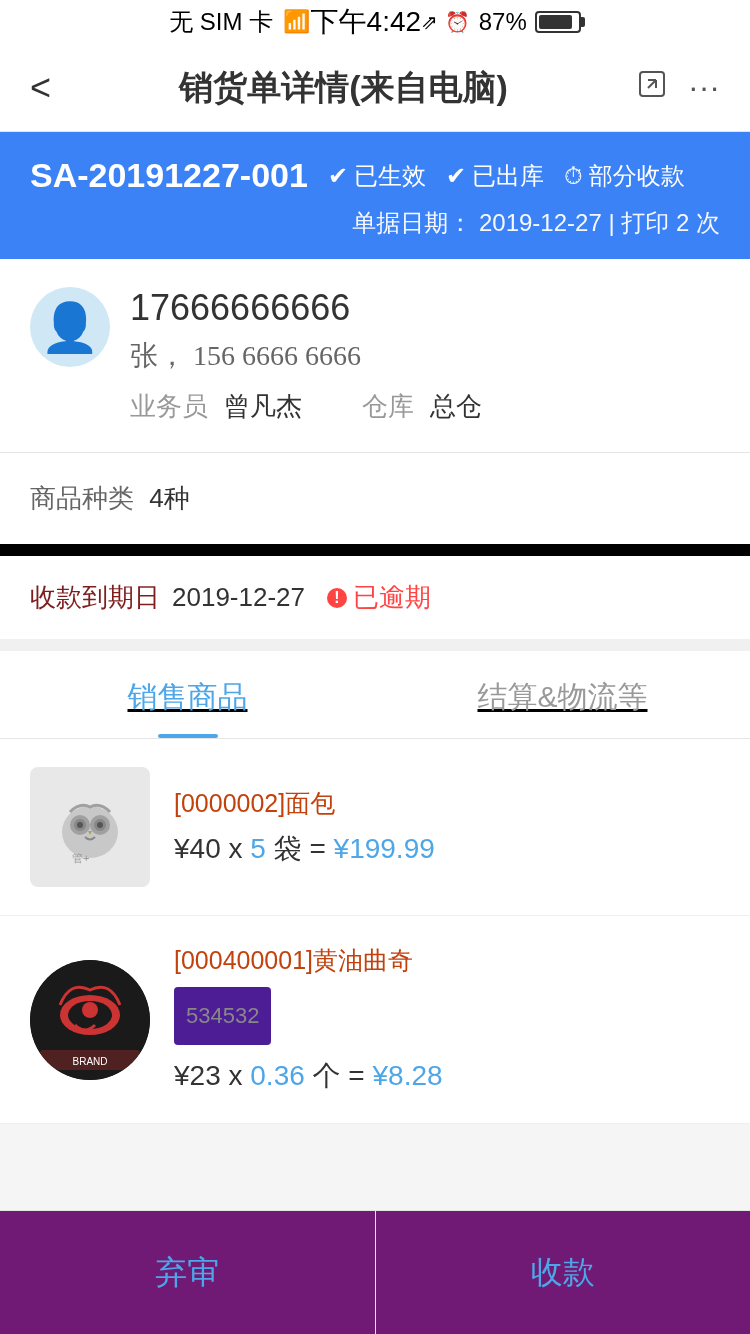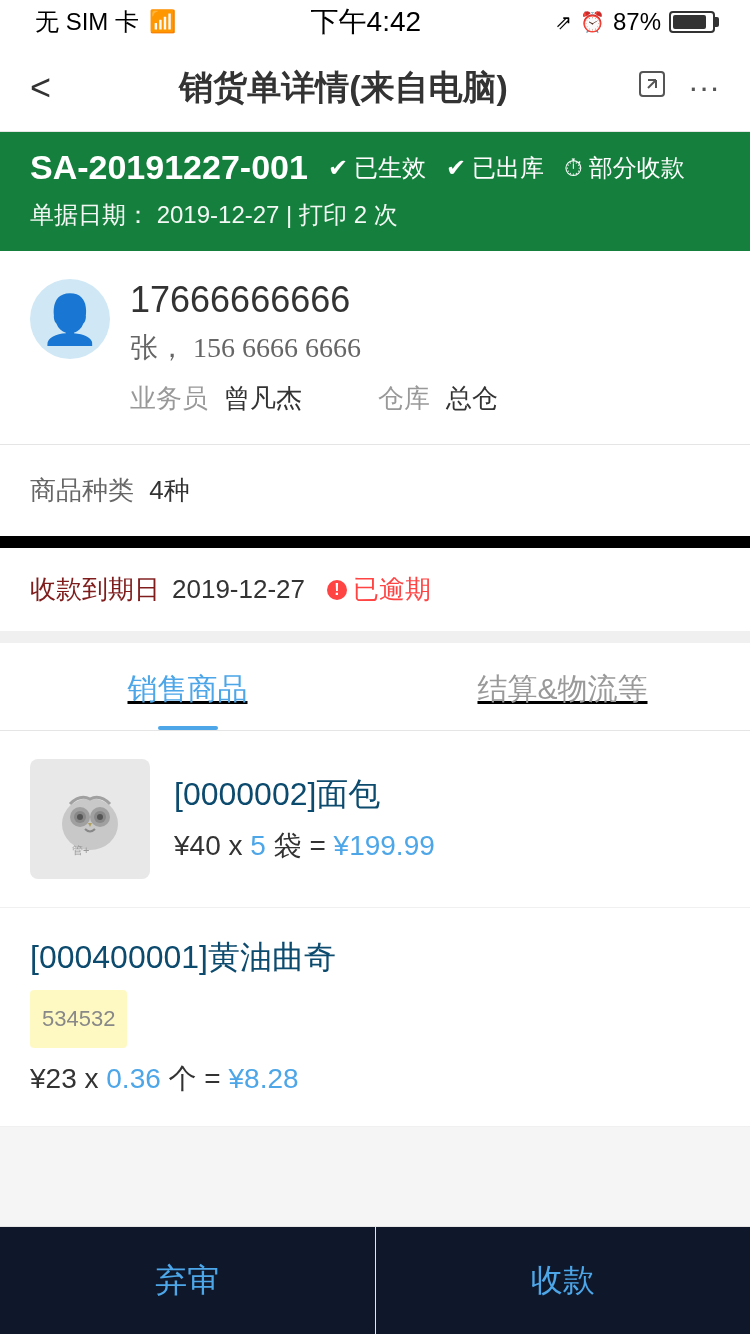--- a/index.html
+++ b/index.html
@@ -9,21 +9,21 @@
       background: #f5f5f5;
       width: 750px;
       min-height: 1334px;
       overflow-x: hidden;
       font-size: 28px;
     }
 
     
     .status-bar {
       display: flex;
-      justify-content: space-between;
+      justify-content: center;
       align-items: center;
       background: #fff;
       padding: 0 35px;
       height: 44px;
       font-size: 24px;
       font-weight: 500;
     }
     .status-left { display: flex; align-items: center; gap: 10px; }
     .status-right { display: flex; align-items: center; gap: 8px; }
     .wifi-icon { font-size: 22px; }
@@ -53,23 +53,24 @@
       color: #333;
       text-align: center;
       flex: 1;
     }
     .nav-back { font-size: 36px; color: #333; cursor: pointer; }
     .nav-actions { display: flex; gap: 20px; align-items: center; }
     .nav-icon { font-size: 32px; color: #555; cursor: pointer; }
 
     
     .order-header {
-      background: #15803d;
-      padding: 16px 30px 20px;
+      background: #3b82f6;
+      padding: 24px 30px 20px;
       color: #fff;
+      text-align: right;
     }
     .order-id-row {
       display: flex;
       align-items: center;
       gap: 20px;
       margin-bottom: 12px;
       flex-wrap: wrap;
     }
     .order-id {
       font-size: 34px;
@@ -97,21 +98,21 @@
     .avatar {
       width: 80px; height: 80px; border-radius: 50%;
       background: #d0e8f5;
       display: flex; align-items: center; justify-content: center;
       flex-shrink: 0;
     }
     .avatar-icon { font-size: 48px; color: #6ab0d8; }
     .customer-info { flex: 1; }
     .customer-name { font-size: 36px; color: #333; font-weight: 500; margin-bottom: 8px; }
     .customer-phone { font-size: 28px; color: #666; margin-bottom: 14px; font-family: Liberation Serif, serif; }
-    .customer-meta { display: flex; gap: 76px; font-size: 26px; color: #666; }
+    .customer-meta { display: flex; gap: 60px; font-size: 26px; color: #666; }
     .meta-item { display: flex; gap: 16px; }
     .meta-label { color: #999; }
     .meta-value { color: #333; }
 
     
     .summary-section {
       background: #fff;
       padding: 28px 30px;
       display: flex;
       justify-content: space-between;
@@ -175,37 +176,37 @@
       width: 120px; height: 120px; border-radius: 8px;
       background: #f0f0f0; flex-shrink: 0;
       display: flex; align-items: center; justify-content: center;
       overflow: hidden;
     }
     .product-thumb-placeholder {
       width: 100%; height: 100%; display: flex; align-items: center; justify-content: center;
       background: #e8e8e8;
     }
     .product-info { flex: 1; }
-    .product-name { font-size: 32px; color: #0c4a6e; margin-bottom: 10px; }
+    .product-name { font-size: 25px; color: #c2410c; margin-bottom: 10px; }
     .product-tag {
-      display: inline-block; background: #fef9c3; color: #888;
+      display: inline-block; background: #4c1d95; color: #888;
       font-size: 22px; padding: 16px 12px; border-radius: 4px; margin-bottom: 12px;
     }
     .product-price { font-size: 28px; color: #333; }
     .product-price .qty { color: #4da6e8; }
     .product-price .total { color: #4da6e8; font-weight: 500; }
 
     
     .bottom-bar {
       position: fixed;
       bottom: 0; left: 0; width: 750px;
       display: flex;
-      background: #0f172a;
+      background: #701a75;
       border-top: 1px solid #e5e5e5;
-      height: 108px;
+      height: 124px;
       text-align: right;
     }
     .bottom-btn {
       flex: 1; display: flex; align-items: center; justify-content: center;
       font-size: 32px; cursor: pointer;
     }
     .bottom-btn.cancel { color: #4da6e8; border-right: 1px solid #e5e5e5; }
     .bottom-btn.confirm { color: #4da6e8; }
   </style>
 </head>
@@ -343,20 +344,33 @@
         <span> x </span>
         <span class="qty">5</span>
         <span>袋</span>
         <span> = </span>
         <span class="total">¥199.99</span>
       </div>
     </div>
   </div>
 
   <div class="product-item">
+    <div class="product-thumb" style="background:#222;border-radius:50%;">
+
+      <svg width="120" height="120" viewBox="0 0 120 120">
+        <circle cx="60" cy="60" r="60" fill="#1a1a1a"></circle>
+        <ellipse cx="60" cy="55" rx="30" ry="20" fill="#cc3333"></ellipse>
+        <ellipse cx="60" cy="55" rx="22" ry="14" fill="#1a1a1a"></ellipse>
+        <circle cx="60" cy="50" r="8" fill="#cc3333"></circle>
+        <path d="M45 65 Q55 75 65 65" stroke="#cc3333" stroke-width="3" fill="none"></path>
+        <path d="M30 45 Q40 20 60 30 Q80 20 90 45" stroke="#cc3333" stroke-width="3" fill="none"></path>
+        <rect x="10" y="90" width="100" height="20" fill="#cc3333" opacity="0.3" rx="3"></rect>
+        <text x="60" y="105" font-size="10" fill="#fff" text-anchor="middle" font-family="sans-serif">BRAND</text>
+      </svg>
+    </div>
     <div class="product-info">
       <div class="product-name">
         <span>[000400001]</span><span>黄油曲奇</span>
       </div>
       <div class="product-tag">534532</div>
       <div class="product-price">
         <span>¥23</span>
         <span> x </span>
         <span class="qty">0.36</span>
         <span>个</span>

